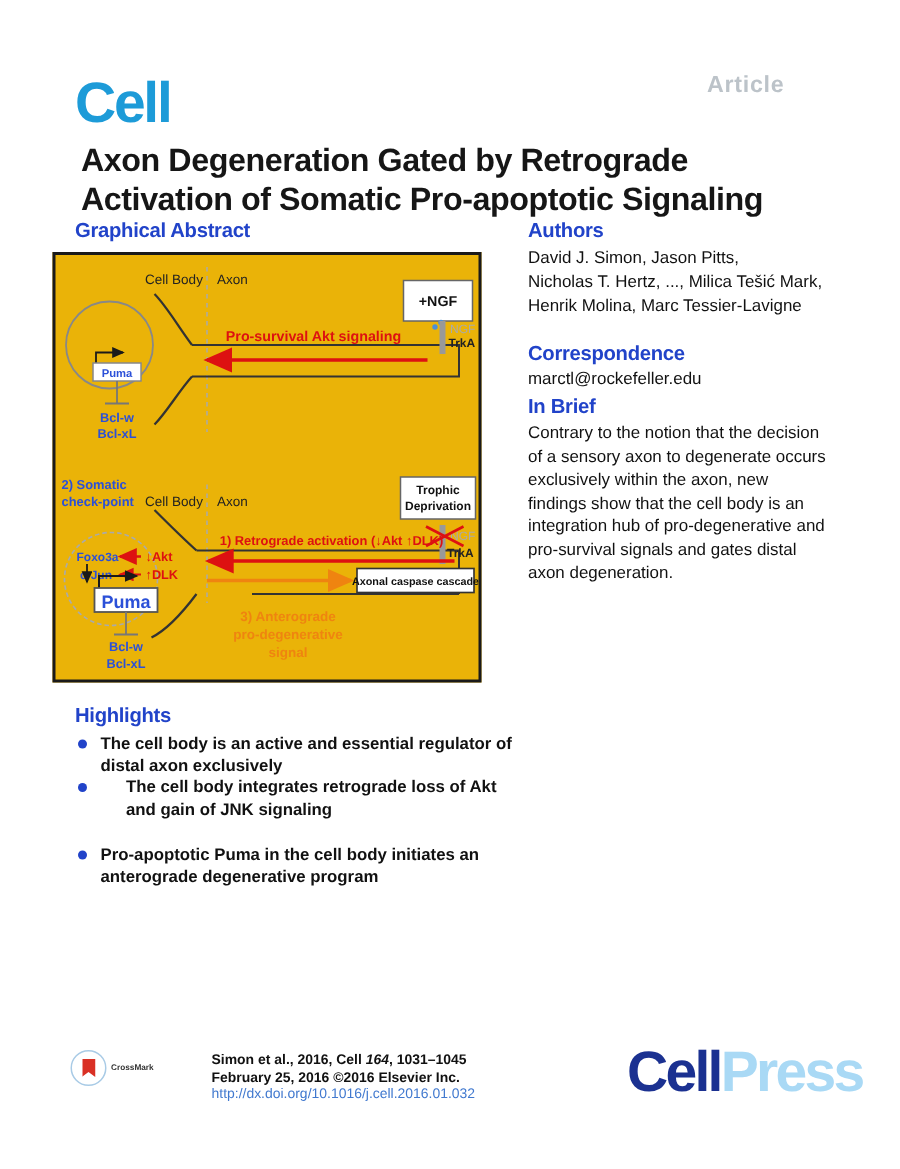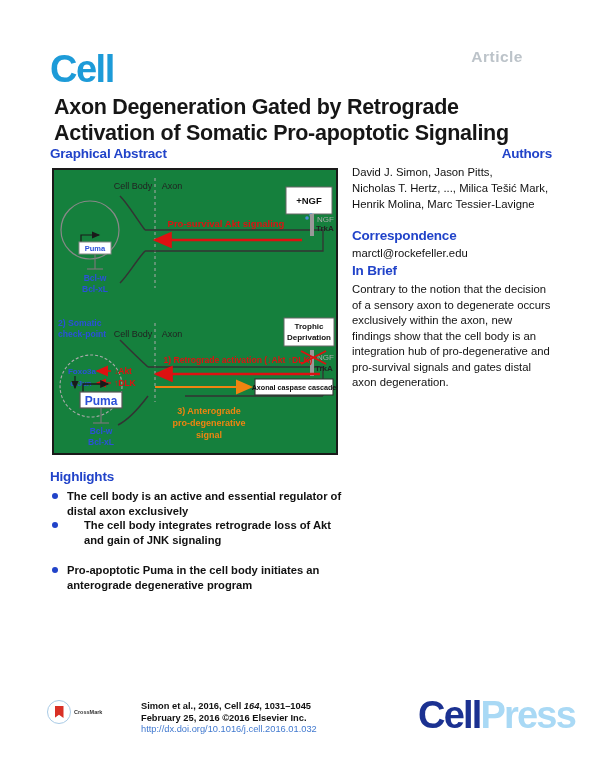--- a/index.html
+++ b/index.html
@@ -4,23 +4,23 @@
 <style>
   html,body{margin:0;padding:0;}
   body{width:600px;height:779px;background:#fff;position:relative;overflow:hidden;
        font-family:"Liberation Sans","DejaVu Sans",sans-serif;color:#1a1a1a;}
   .abs{position:absolute;}
   .article-label{top:48px;right:77px;font-size:15.5px;font-weight:700;color:#bcc3c9;letter-spacing:.5px;}
   .cell-logo{top:50px;left:50px;font-size:38px;font-weight:700;color:#1d9bd8;letter-spacing:-1.5px;line-height:1;}
   .title{top:90px;left:50px;width:490px;font-size:21.5px;font-weight:700;line-height:1.22;letter-spacing:-.3px;color:#161616;}
   .h-blue{color:#2143c9;font-weight:700;font-size:13.5px;letter-spacing:-.2px;}
   .ga-head{top:146px;left:50px;}
-  .ga-box{top:168px;left:52px;width:282px;height:283px;border:2px solid #1a1a1a;background:#15803d;}
+  .ga-box{top:168px;left:35px;width:282px;height:283px;border:2px solid #1a1a1a;background:#eab308;}
   .rcol{left:352px;width:200px;}
-  .authors-head{top:146px;text-align:right;}
+  .authors-head{top:146px;}
   .authors-names{top:165px;font-size:11.3px;line-height:1.4;white-space:pre-line;color:#111;}
   .corr-head{top:228px;}
   .corr-email{top:247px;font-size:11.3px;color:#111;text-decoration:none;}
   .inbrief-head{top:263px;}
   .inbrief-text{top:282px;font-size:11.3px;line-height:1.38;color:#111;}
   .hl-head{top:469px;left:50px;}
   .hl-item{left:52px;width:300px;display:flex;gap:9px;font-size:11.2px;font-weight:700;line-height:1.32;color:#111;}
   .hl-bullet{width:6px;height:6px;border-radius:50%;background:#2143c9;margin-top:4px;flex:0 0 6px;}
   .hl-1{top:489px;} .hl-2{top:518px;gap:26px;} .hl-3{top:563px;}
   .footer-cite{top:701px;left:105px;font-size:9.3px;font-weight:700;line-height:1.24;color:#111;margin-left:36px;}

